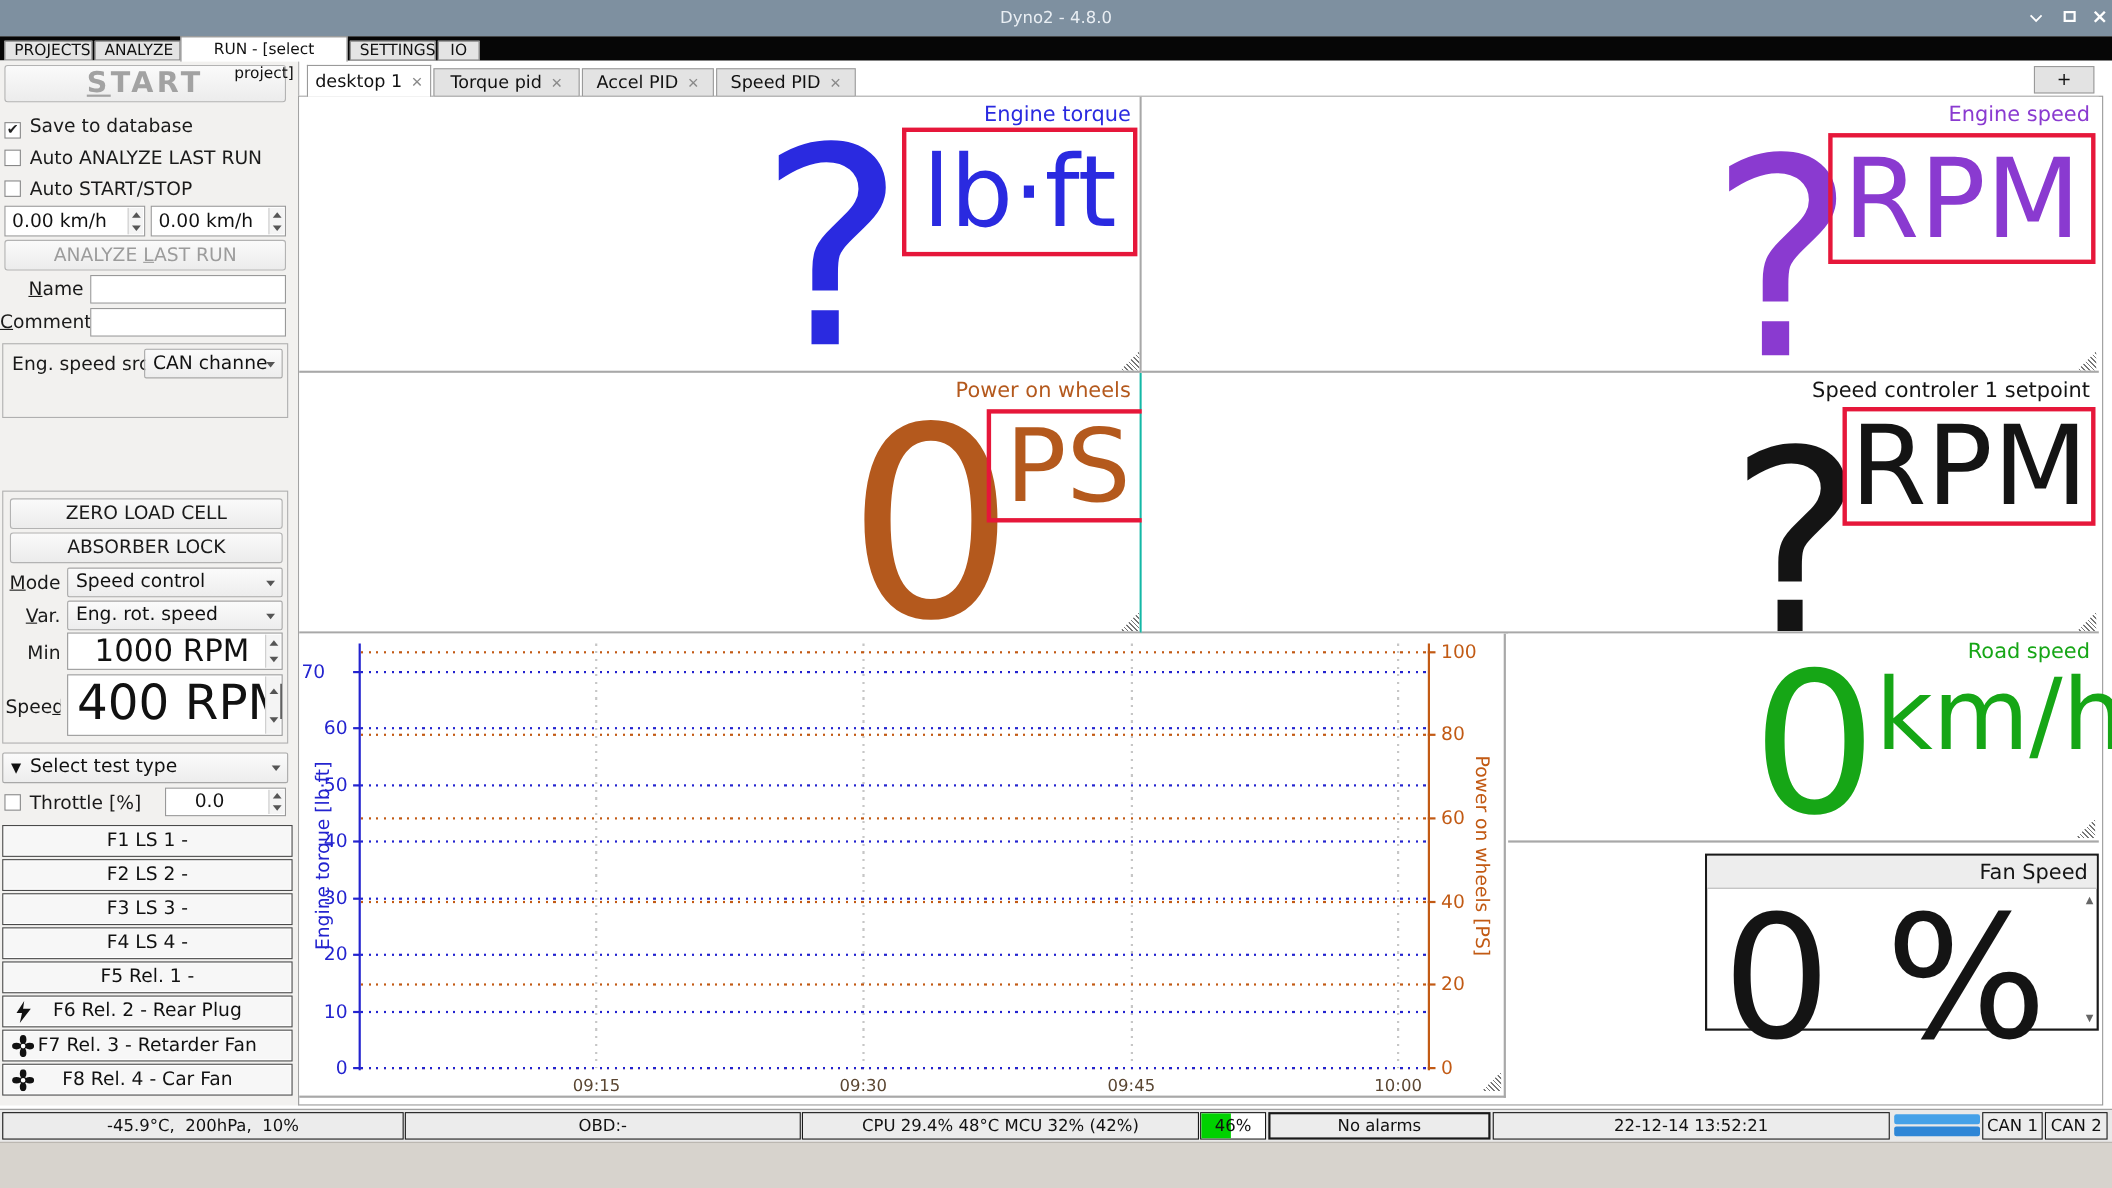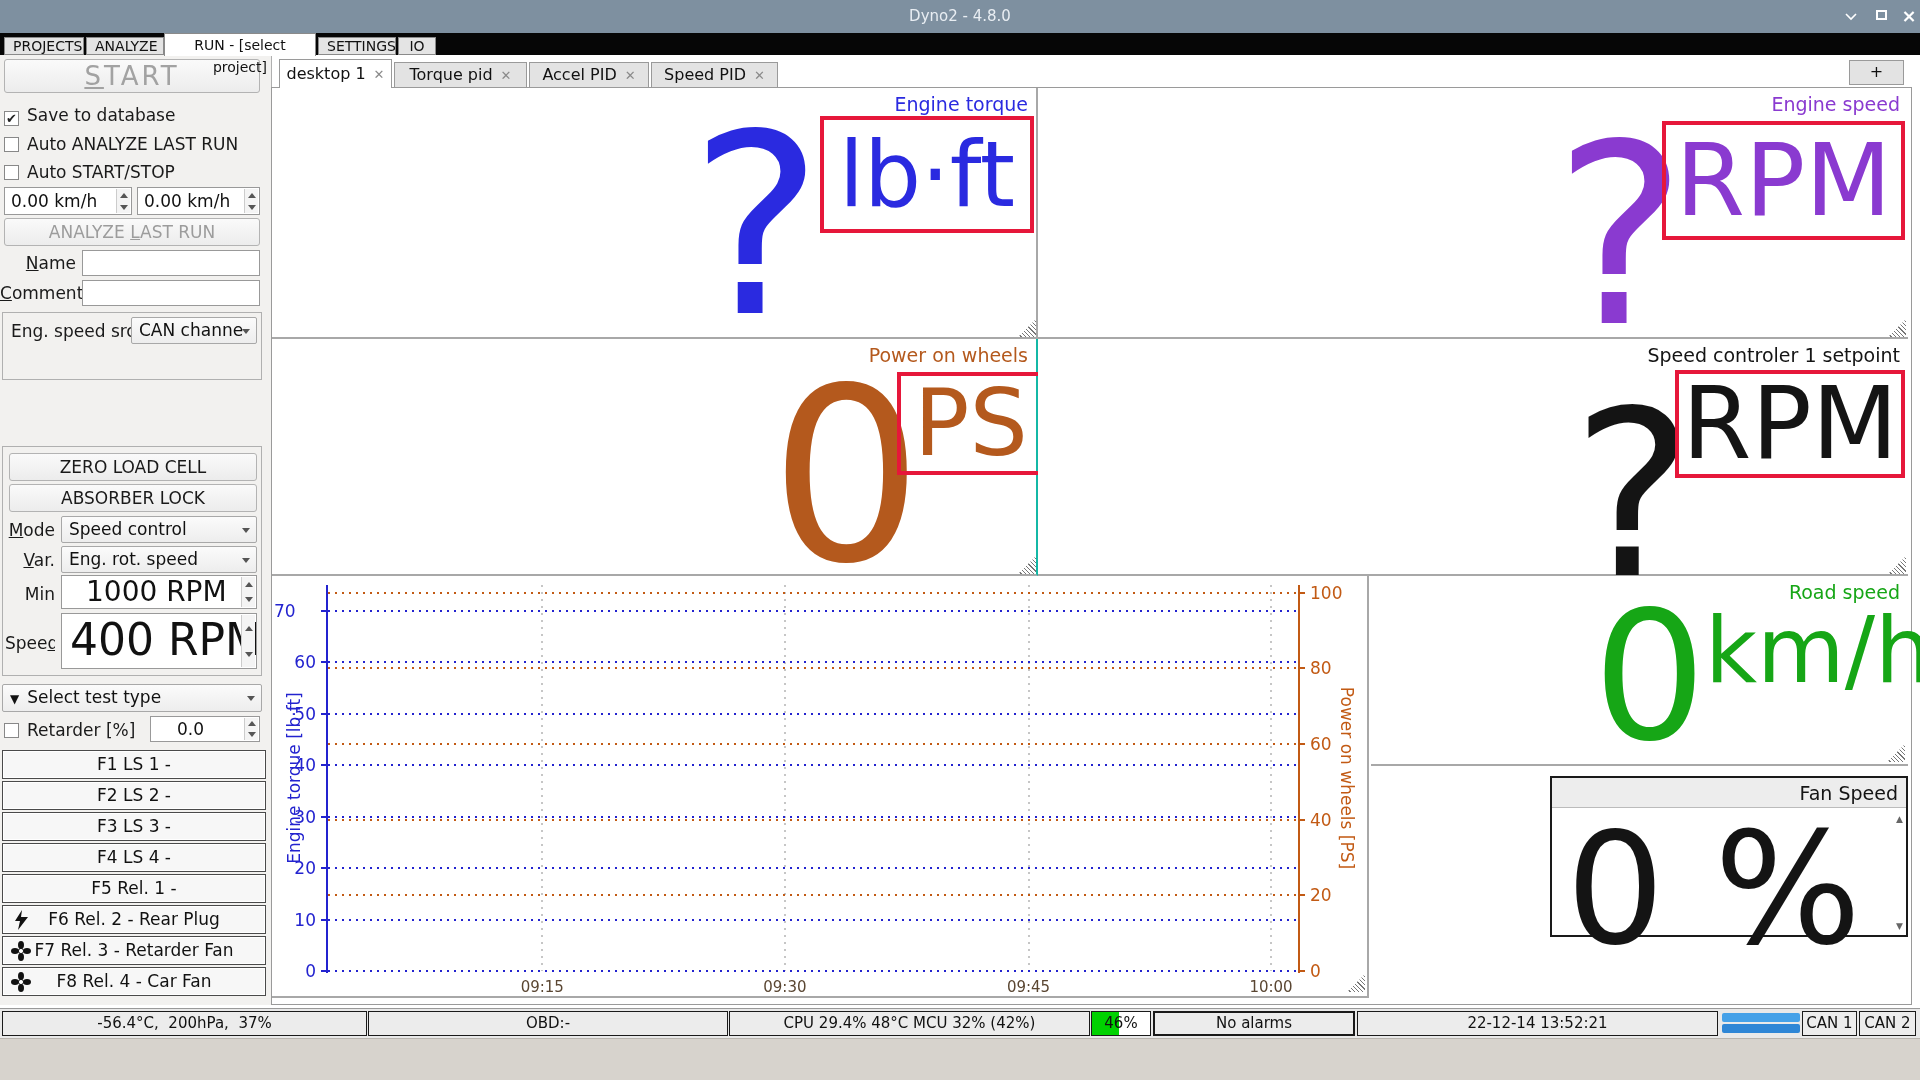--- a/index.html
+++ b/index.html
@@ -19,21 +19,21 @@
   #menubar { left:0; top:33px; width:1920px; height:22px; background:#060606; }
   .mtab { position:absolute; top:4px; height:18px; background:#e4e4e4; border:1px solid #8a8a8a;
           font-size:14px; color:#111; text-align:center; line-height:16px; padding:0 8px; }
   .mtab.active { top:0; height:23px; background:#fff; border-bottom:none; line-height:22px; z-index:3; }
 
   
   #sidebar { left:0; top:55px; width:272px; height:950px; background:#f2f1ef; border-right:1px solid #b0b0b0; }
   .btn { background:linear-gradient(#fafafa,#ececec); border:1px solid #b3b3b3; border-radius:3px;
          text-align:center; color:#1a1a1a; }
   .btn.disabled { color:#9c9c9c; }
-  #start-btn { left:4px; top:4px; width:256px; height:34px; font-size:26px; font-weight:normal;
+  #start-btn { left:4px; top:4px; width:256px; height:34px; font-size:26px; font-weight:bold;
                letter-spacing:3px; line-height:32px; color:#a2a2a2; }
   .chkrow { left:4px; height:20px; font-size:17px; color:#1a1a1a; }
   .chk { display:inline-block; width:15px; height:15px; background:#fff; border:1px solid #888;
          font-size:13px; line-height:14px; text-align:center; vertical-align:-2px; margin-right:8px; color:#222; }
   .field { background:#fff; border:1px solid #999; font-size:17px; color:#111; }
   .spin-arrows { position:absolute; right:1px; top:1px; bottom:1px; width:14px; background:#f4f4f4;
                  border-left:1px solid #ccc; display:flex; flex-direction:column; align-items:center; justify-content:space-around; }
   .tri-up { width:0; height:0; border-left:4px solid transparent; border-right:4px solid transparent; border-bottom:5px solid #555; }
   .tri-dn { width:0; height:0; border-left:4px solid transparent; border-right:4px solid transparent; border-top:5px solid #555; }
   .ddarrow { position:absolute; right:6px; top:50%; margin-top:-2px; width:0; height:0;
@@ -185,21 +185,21 @@
         </span>
     </div>
   </div>
 
   <div class="abs select" style="left:2px;top:629px;width:260px;height:28px;font-size:17px">
     <span style="font-size:12px;margin-right:8px">▼</span><span>Select test type</span>
     <span class="ddarrow"></span>
   </div>
 
   <div class="abs chkrow" style="top:665px">
-    <span class="chk"></span><span>Retarder [%]</span>
+    <span class="chk"></span><span>Throttle [%]</span>
   </div>
   <div class="abs field" style="left:150px;top:661px;width:110px;height:26px;line-height:24px;padding-left:26px">
     <span>0.0</span>
     <span class="spin-arrows">
         <span class="tri-up"></span>
         <span class="tri-dn"></span>
       </span>
   </div>
 
   <div class="abs fbtn" style="top:695px"><span>F1 LS 1 -</span></div>
@@ -351,21 +351,21 @@
     <div class="hgrid-blue" style="left: 56px; top: 33.7333px; width: 970px;"></div>
     <div class="abs" style="left: 49px; top: 33.7333px; width: 7px; height: 2px; background: rgb(35, 35, 207);"></div>
     <div class="ticklbl" style="left: 2px; top: 24.7333px; width: 42px; text-align: left; color: rgb(35, 35, 207);">70</div>
     <div class="abs" style="left: 54px; top: 9px; width: 2px; height: 388px; background: rgb(35, 35, 207);"></div>
     <div class="abs" style="left: 1026px; top: 9px; width: 2px; height: 388px; background: rgb(194, 90, 20);"></div>
     <div class="abs rot-left" style="left: -148px; top: 192px; width: 340px; text-align: center; color: rgb(35, 35, 207); font-size: 17px;">Engine torque [lb·ft]</div>
     <div class="abs rot-right" style="left: 905px; top: 192px; width: 340px; text-align: center; color: rgb(194, 90, 20); font-size: 17px;">Power on wheels [PS]</div>
   </div>
 
 <div class="abs" id="statusbar">
-  <div class="scell" style="left:2px;width:365px">-56.4°C,  200hPa,  37%</div>
+  <div class="scell" style="left:2px;width:365px">-45.9°C,  200hPa,  10%</div>
   <div class="scell" style="left:368px;width:360px">OBD:-</div>
   <div class="scell" style="left:729px;width:361px">CPU 29.4% 48°C MCU 32% (42%)</div>
   <div class="scell" style="left:1091px;width:60px;background:#fff;padding:0">
     <div class="abs" style="left: 0px; top: 0px; height: 23px; width: 46%; background: rgb(0, 210, 0);"></div>
     <div class="abs" style="left:0;top:0;width:100%;text-align:center">46%</div>
   </div>
   <div class="scell" style="left:1153px;width:202px;border-width:2px;line-height:21px">No alarms</div>
   <div class="scell" style="left:1357px;width:361px">22-12-14 13:52:21</div>
   <div class="abs" style="left:1722px;top:2px;width:78px;height:25px">
     <div class="abs" style="left:0;top:2px;width:78px;height:9px;background:#45a1e8;border-radius:2px"></div>

